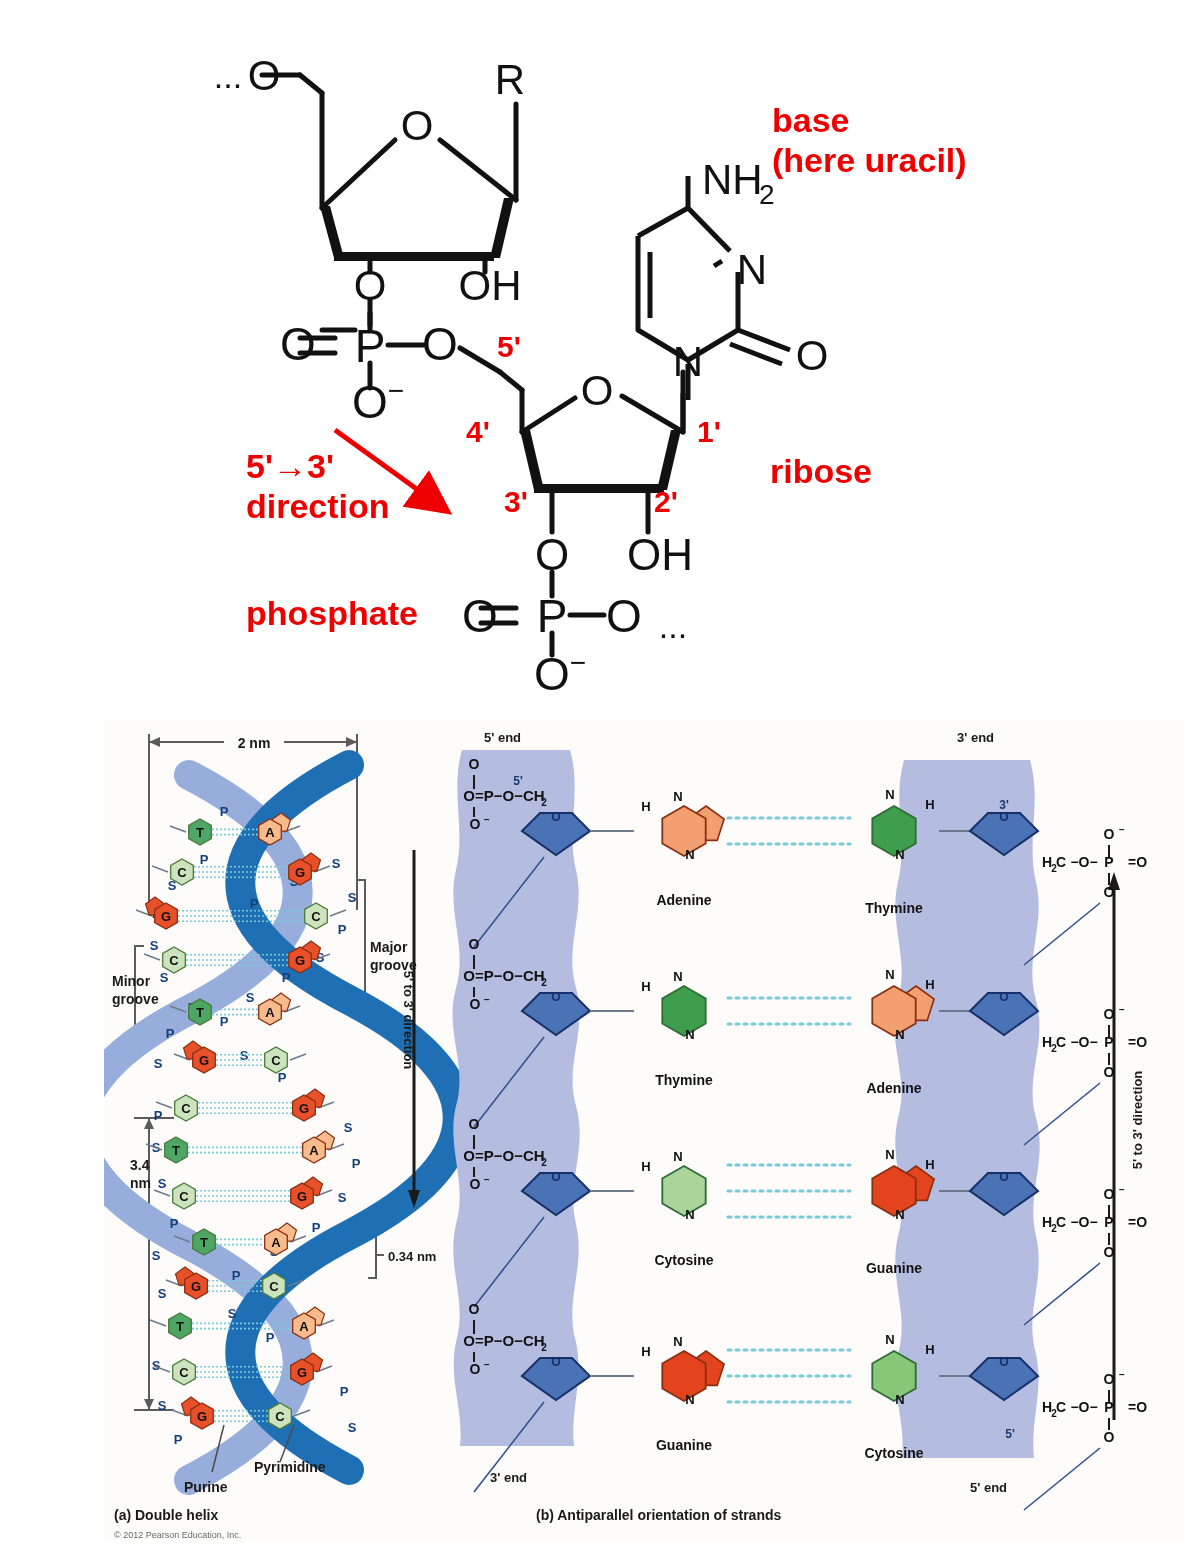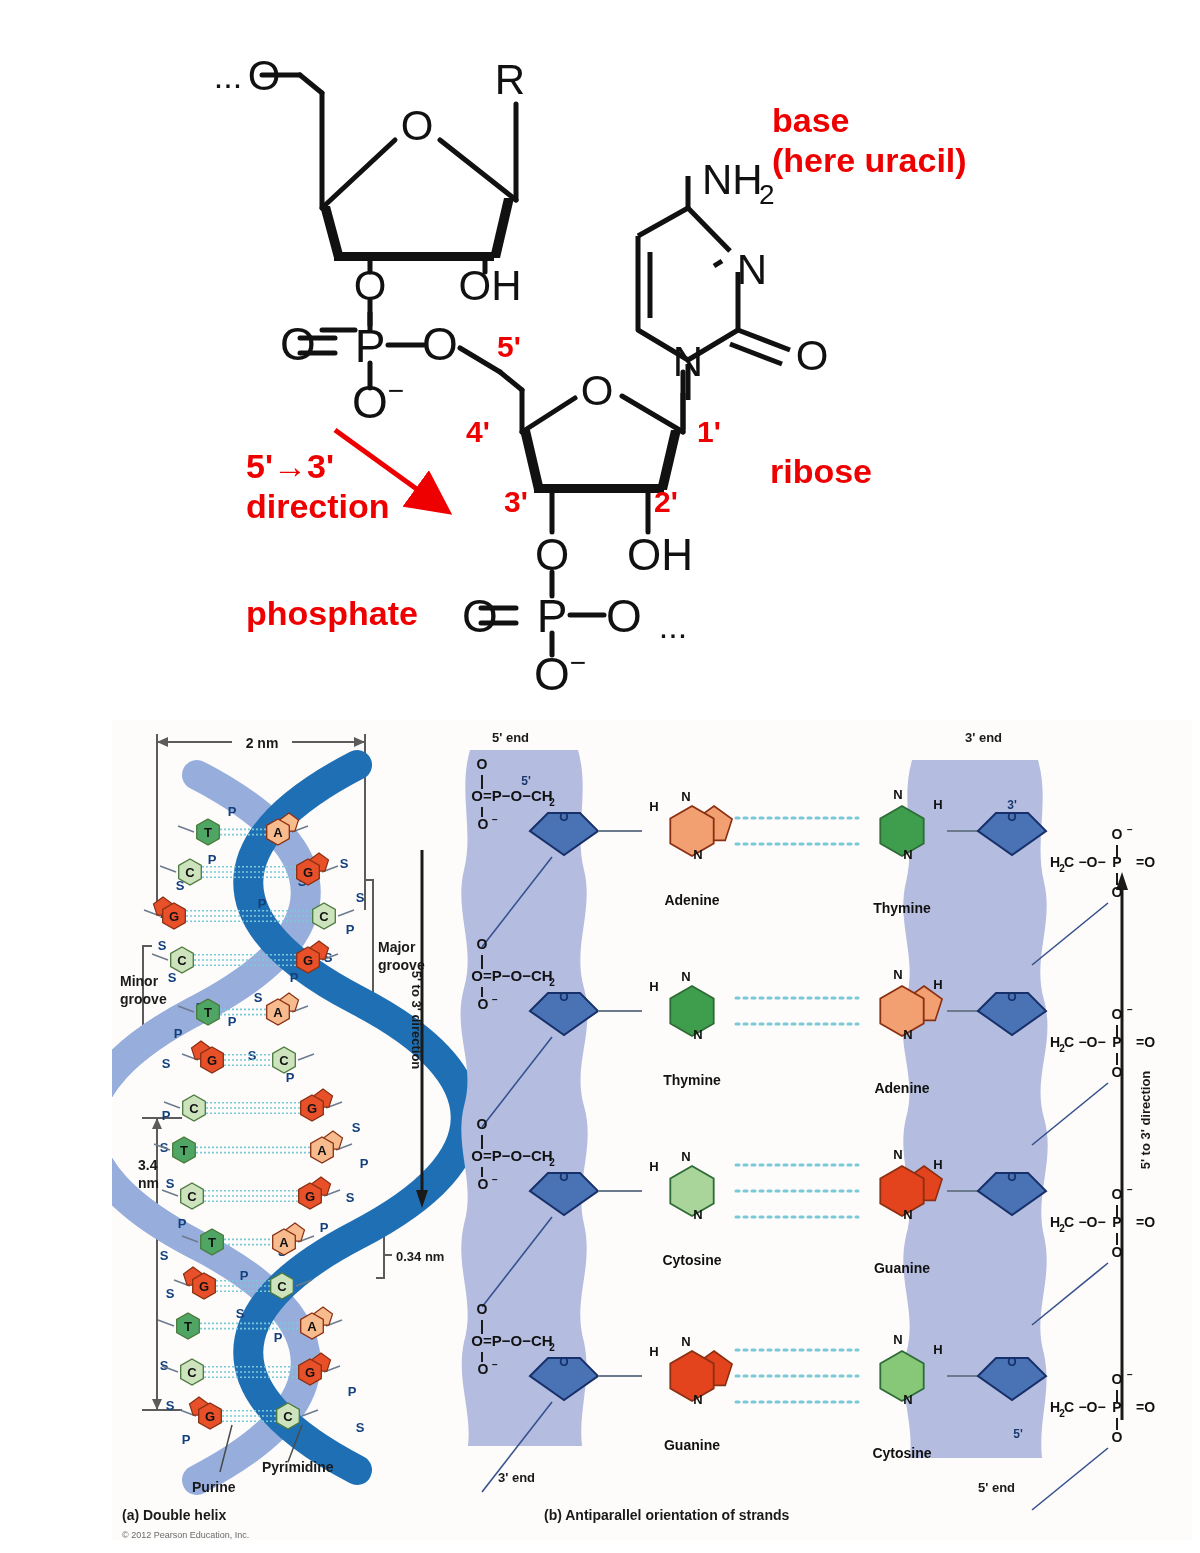--- a/index.html
+++ b/index.html
@@ -4,21 +4,21 @@
 <style>
   html,body{margin:0;padding:0;background:#ffffff;}
   body{width:1200px;height:1553px;position:relative;overflow:hidden;
        font-family:"Liberation Sans","DejaVu Sans",sans-serif;}
 
   
   #top-structure{position:absolute;left:0;top:0;width:1200px;height:710px;}
   #top-structure svg{display:block;}
 
   
-  #textbook-figure{position:absolute;left:112px;top:720px;width:1080px;height:820px;
+  #textbook-figure{position:absolute;left:104px;top:720px;width:1080px;height:820px;
     background:#fdfdfc;}
   #textbook-figure svg{display:block;}
 </style>
 </head>
 <body>
 
 <div id="top-structure">
 <svg width="1200" height="710" viewBox="0 0 1200 710" xmlns="http://www.w3.org/2000/svg">
   <rect x="0" y="0" width="1200" height="710" fill="#ffffff"></rect>
 

